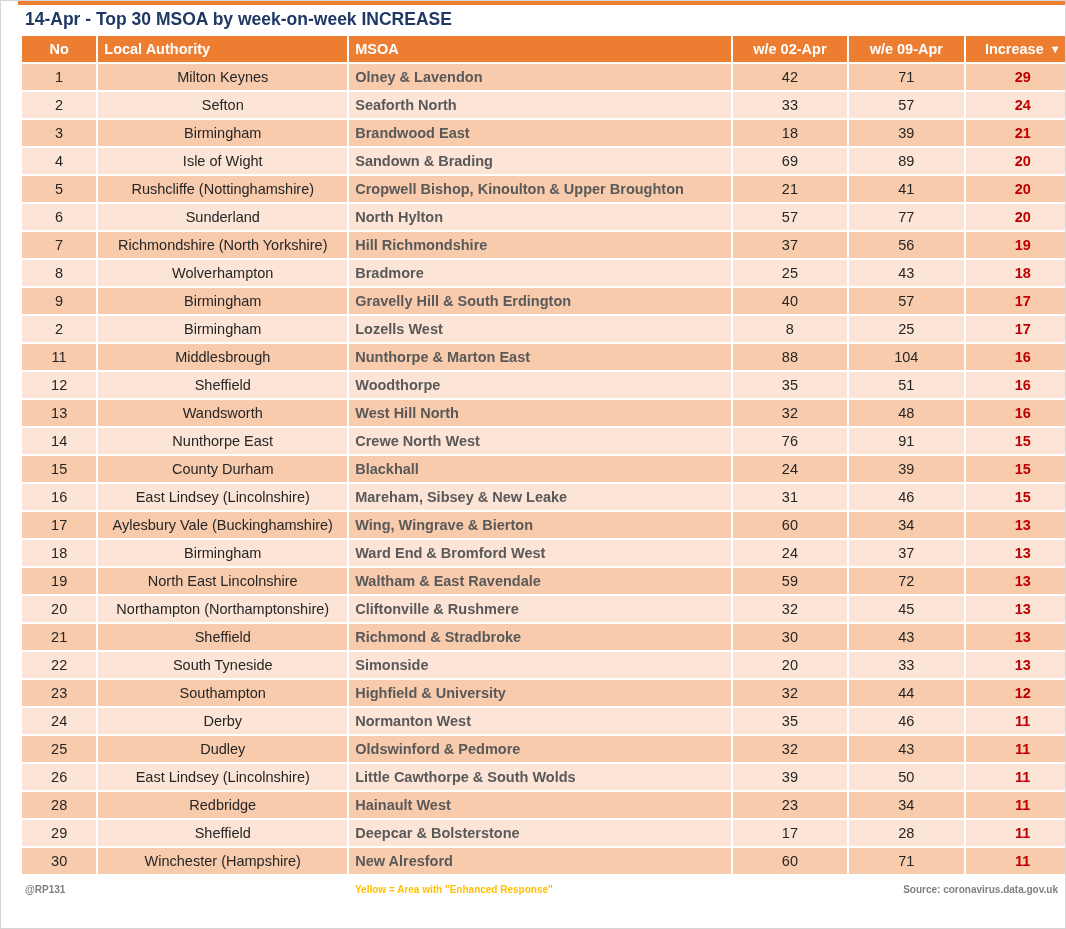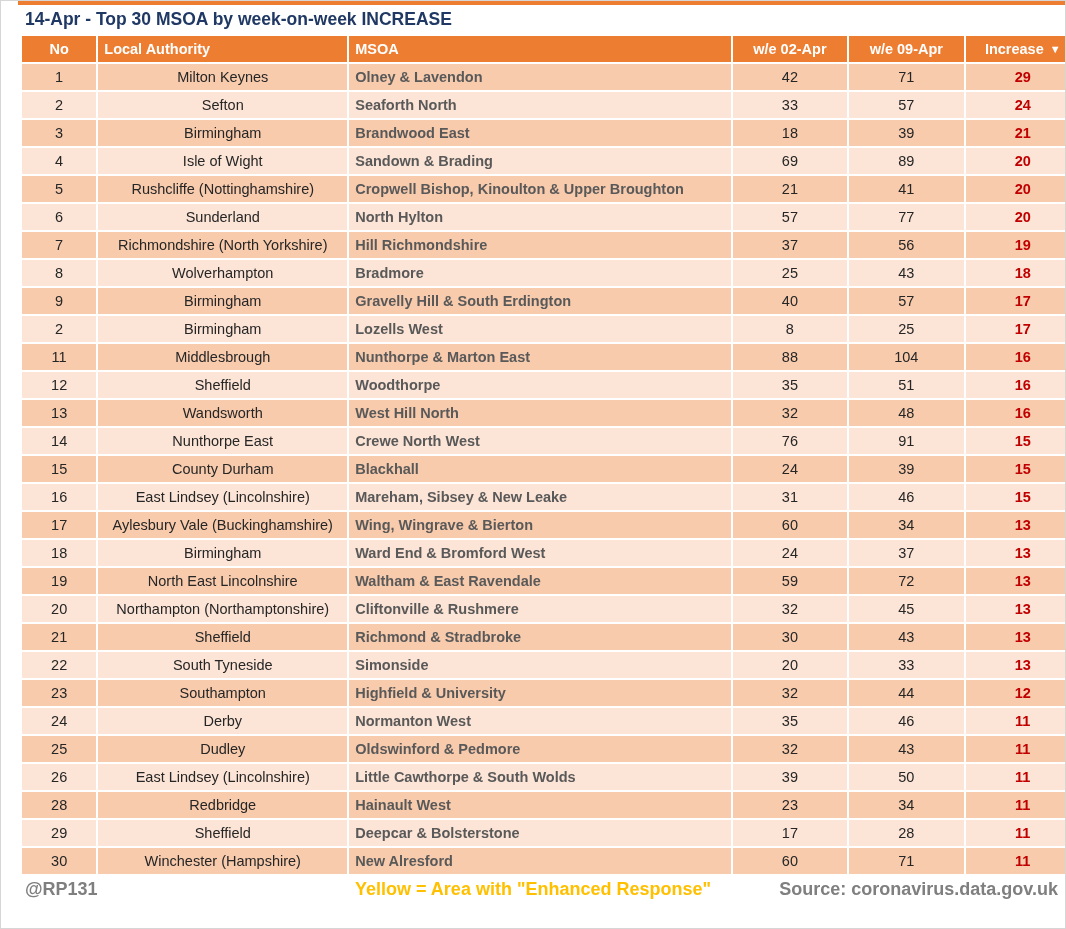--- a/index.html
+++ b/index.html
@@ -57,21 +57,21 @@
   .msoa-table td.c-msoa { text-align:left; font-weight:bold; color:var(--msoa-gray,#595959); }
   .msoa-table td.c-num  { text-align:center; }
   .msoa-table td.c-inc  { text-align:center; font-weight:bold; color:var(--increase-red,#C00000); }
   .sort-icon { font-size:11px; margin-left:6px; vertical-align:1px; }
   .footer {
     position:relative;
     display:flex;
     align-items:center;
     height:26px;
     padding:0 7px;
-    font-size:18px;
+    font-size:10px;
     font-weight:bold;
     color:var(--footer-gray,#7F7F7F);
   }
   .footer .note {
     position:absolute;
     left:337px;
     color:var(--note-yellow,#FFC000);
   }
   .footer .source { margin-left:auto; }
 </style>

